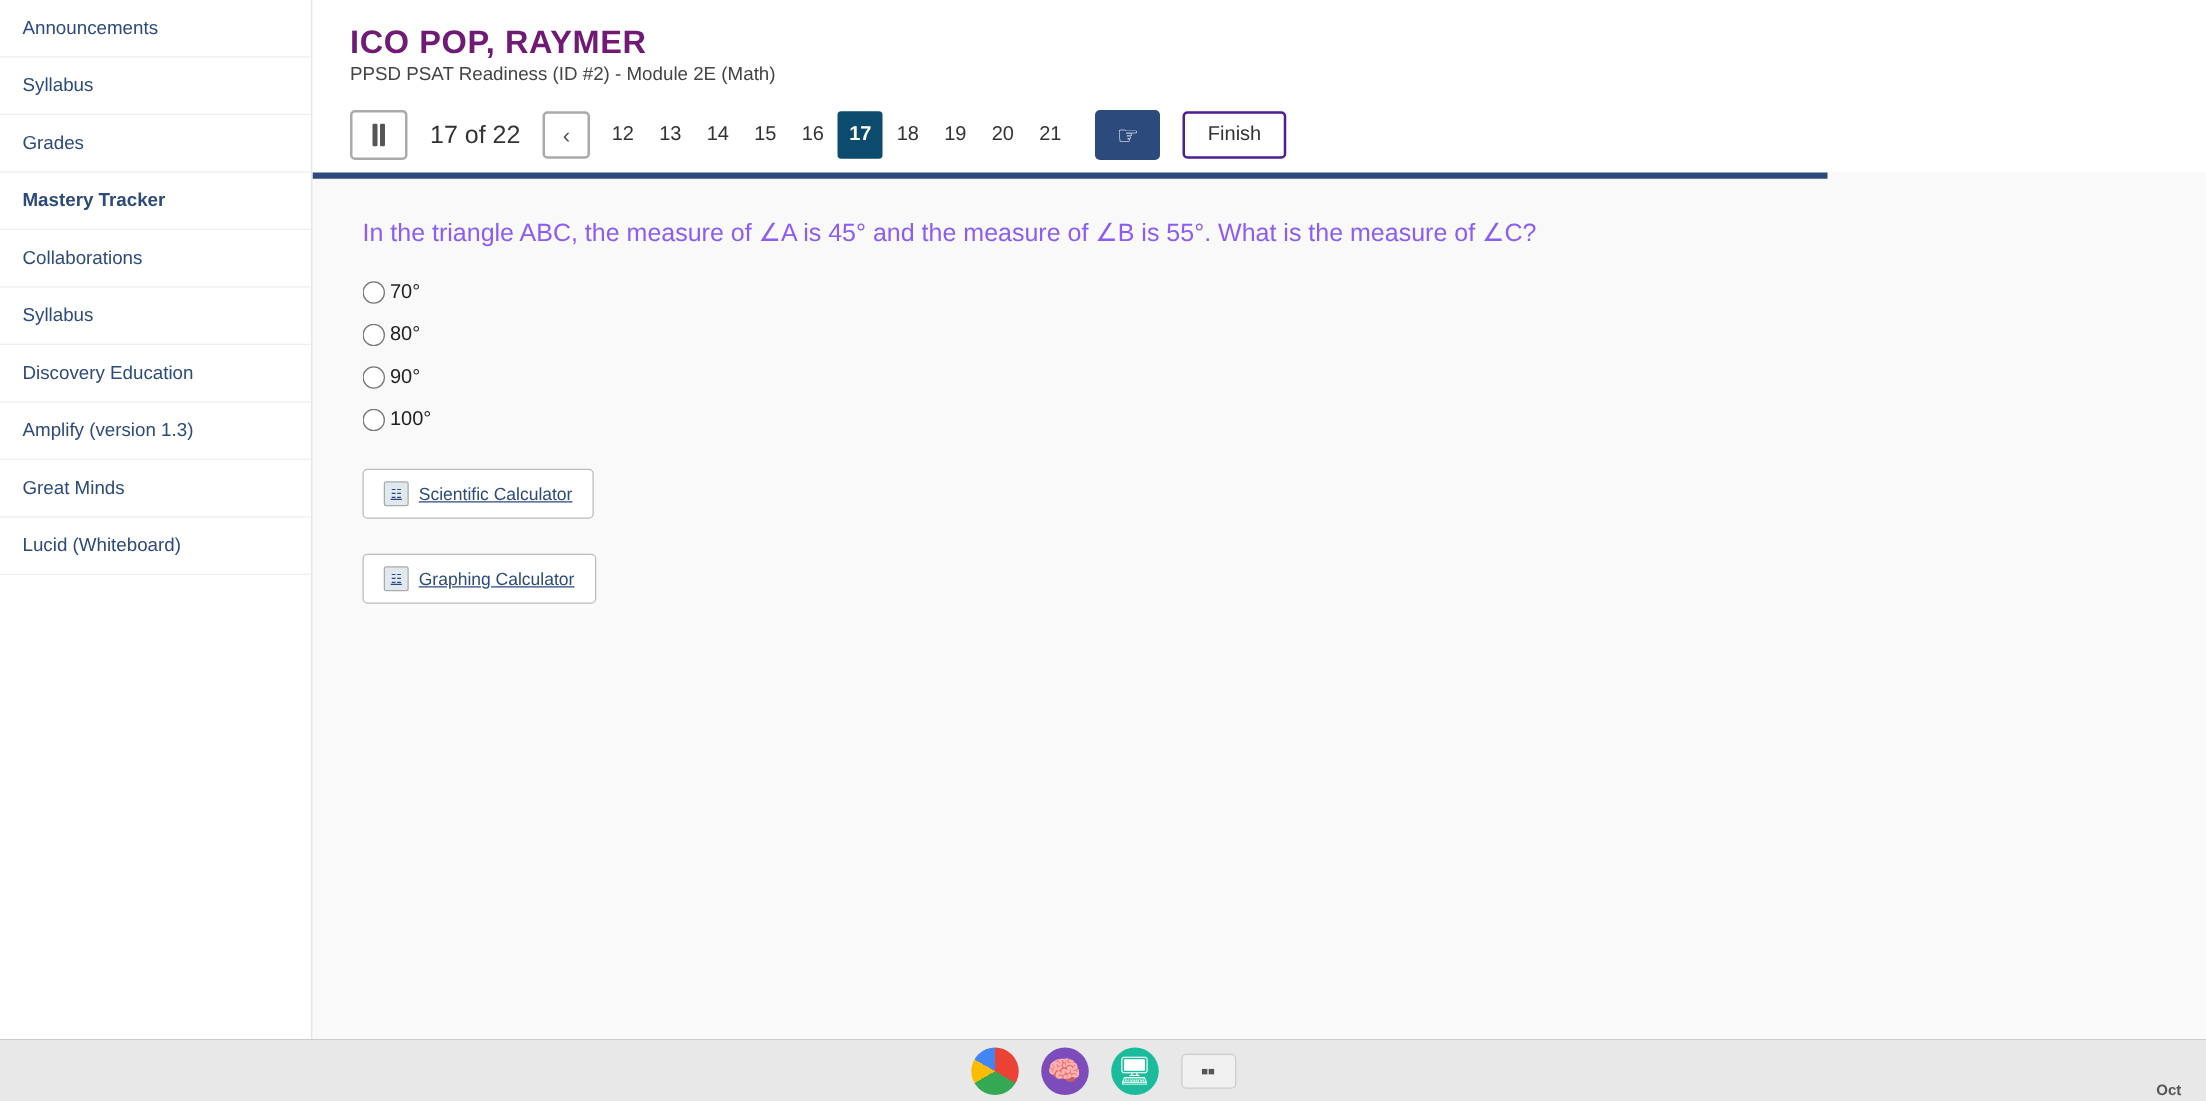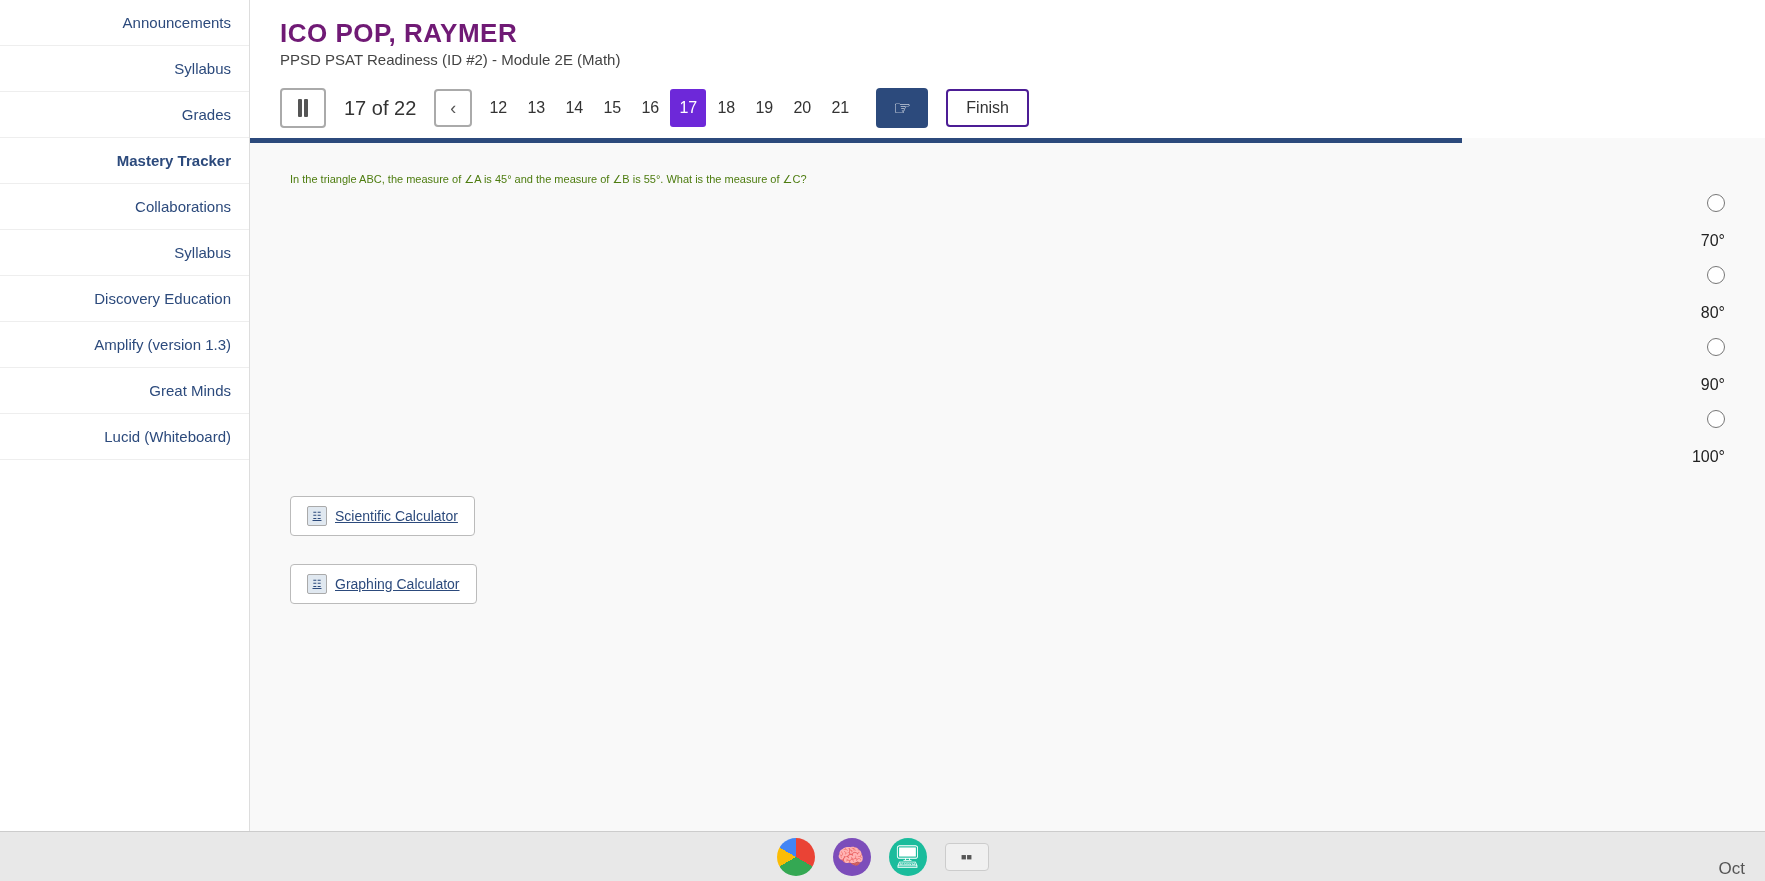--- a/index.html
+++ b/index.html
@@ -13,21 +13,20 @@
 
     
     .sidebar {
       width: 250px;
       min-width: 250px;
       background: #fff;
       border-right: 1px solid #ddd;
       display: flex;
       flex-direction: column;
       padding-top: 0;
-      text-align: right;
     }
     .sidebar-item {
       padding: 14px 18px;
       font-size: 15px;
       color: #2c4a7c;
       cursor: pointer;
       border-bottom: 1px solid #eee;
     }
     .sidebar-item.active {
       font-weight: bold;
@@ -118,23 +117,23 @@
       height: 38px;
       display: flex;
       align-items: center;
       justify-content: center;
       font-size: 16px;
       color: #333;
       cursor: pointer;
       border-radius: 3px;
     }
     .page-num.active {
-      background: #6d28d9;
+      background: #0c4a6e;
       color: #fff;
-      font-weight: normal;
+      font-weight: bold;
     }
     .next-btn {
       width: 52px;
       height: 40px;
       background: #2c4a7c;
       border: none;
       border-radius: 4px;
       cursor: pointer;
       display: flex;
       align-items: center;
@@ -161,39 +160,38 @@
       margin: 0 0 0 0;
       width: 80%;
     }
 
     
     .content {
       padding: 28px 40px;
       flex: 1;
     }
     .question-text {
-      font-size: 11px;
-      color: #4d7c0f;
-      margin-bottom: 5px;
+      font-size: 20px;
+      color: #8b5cf6;
+      margin-bottom: 22px;
       line-height: 1.6;
     }
     .options {
       display: flex;
       flex-direction: column;
       gap: 16px;
       margin-bottom: 30px;
     }
     .option {
       display: flex;
-      align-items: flex-end;
-      gap: 20px;
+      align-items: flex-start;
+      gap: 4px;
       font-size: 16px;
       color: #222;
       cursor: pointer;
-      flex-direction: column;
     }
     .option input[type="radio"] {
       width: 18px;
       height: 18px;
       cursor: pointer;
     }
     .calculator-btn {
       display: inline-flex;
       align-items: center;
       gap: 8px;
@@ -258,25 +256,26 @@
     .taskbar-icon.gray-pill {
       background: #f0f0f0;
       border-radius: 8px;
       width: 50px;
       height: 32px;
       font-size: 10px;
       color: #555;
       border: 1px solid #ccc;
     }
     .taskbar-label {
-      font-size: 17px;
+      font-size: 12px;
       color: #555;
       position: absolute;
       bottom: 2px;
       right: 20px;
+      font-weight: bold;
     }
   </style>
 </head>
 <body>
 
 <div class="sidebar">
   <div class="sidebar-item">
     <span>Announcements</span>
   </div>
   <div class="sidebar-item">

